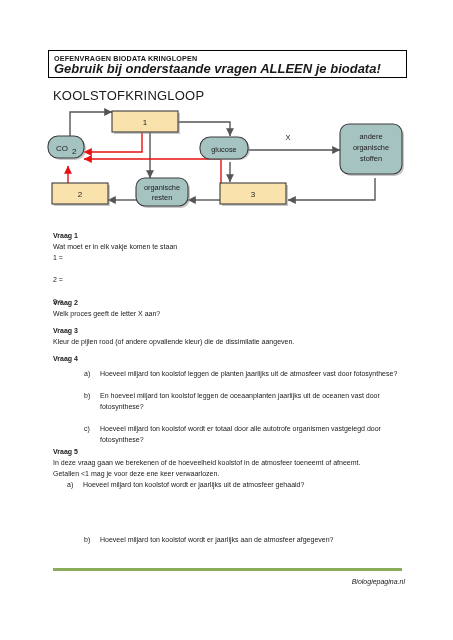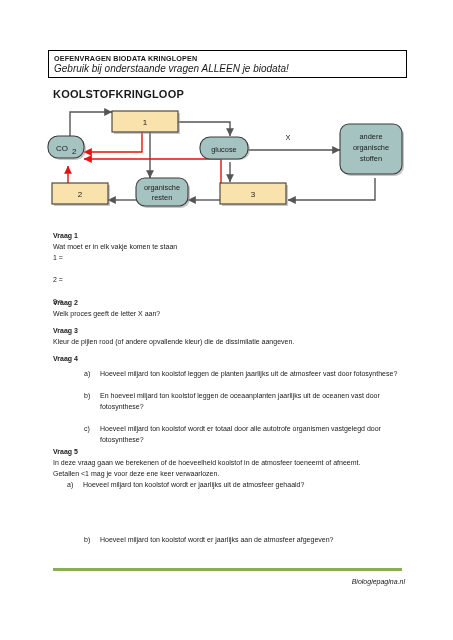--- a/index.html
+++ b/index.html
@@ -37,33 +37,34 @@
     padding: 3px 0 0 5px;
   }
   #header-title {
     font-size: 7.2px;
     font-weight: bold;
     letter-spacing: 0.15px;
     line-height: 10px;
     display: block;
   }
   #header-sub {
-    font-size: 10px;
+    font-size: 13px;
     font-style: italic;
     line-height: 10px;
     display: block;
+    font-weight: bold;
   }
 
   
   #section-title {
     position: absolute;
     left: 53px;
     top: 88px;
-    font-size: 11px;
-    font-weight: bold;
+    font-size: 13px;
+    font-weight: normal;
     letter-spacing: 0.2px;
     text-align: center;
   }
 
   
   #diagram {
     position: absolute;
     left: 40px;
     top: 100px;
     width: 380px;

